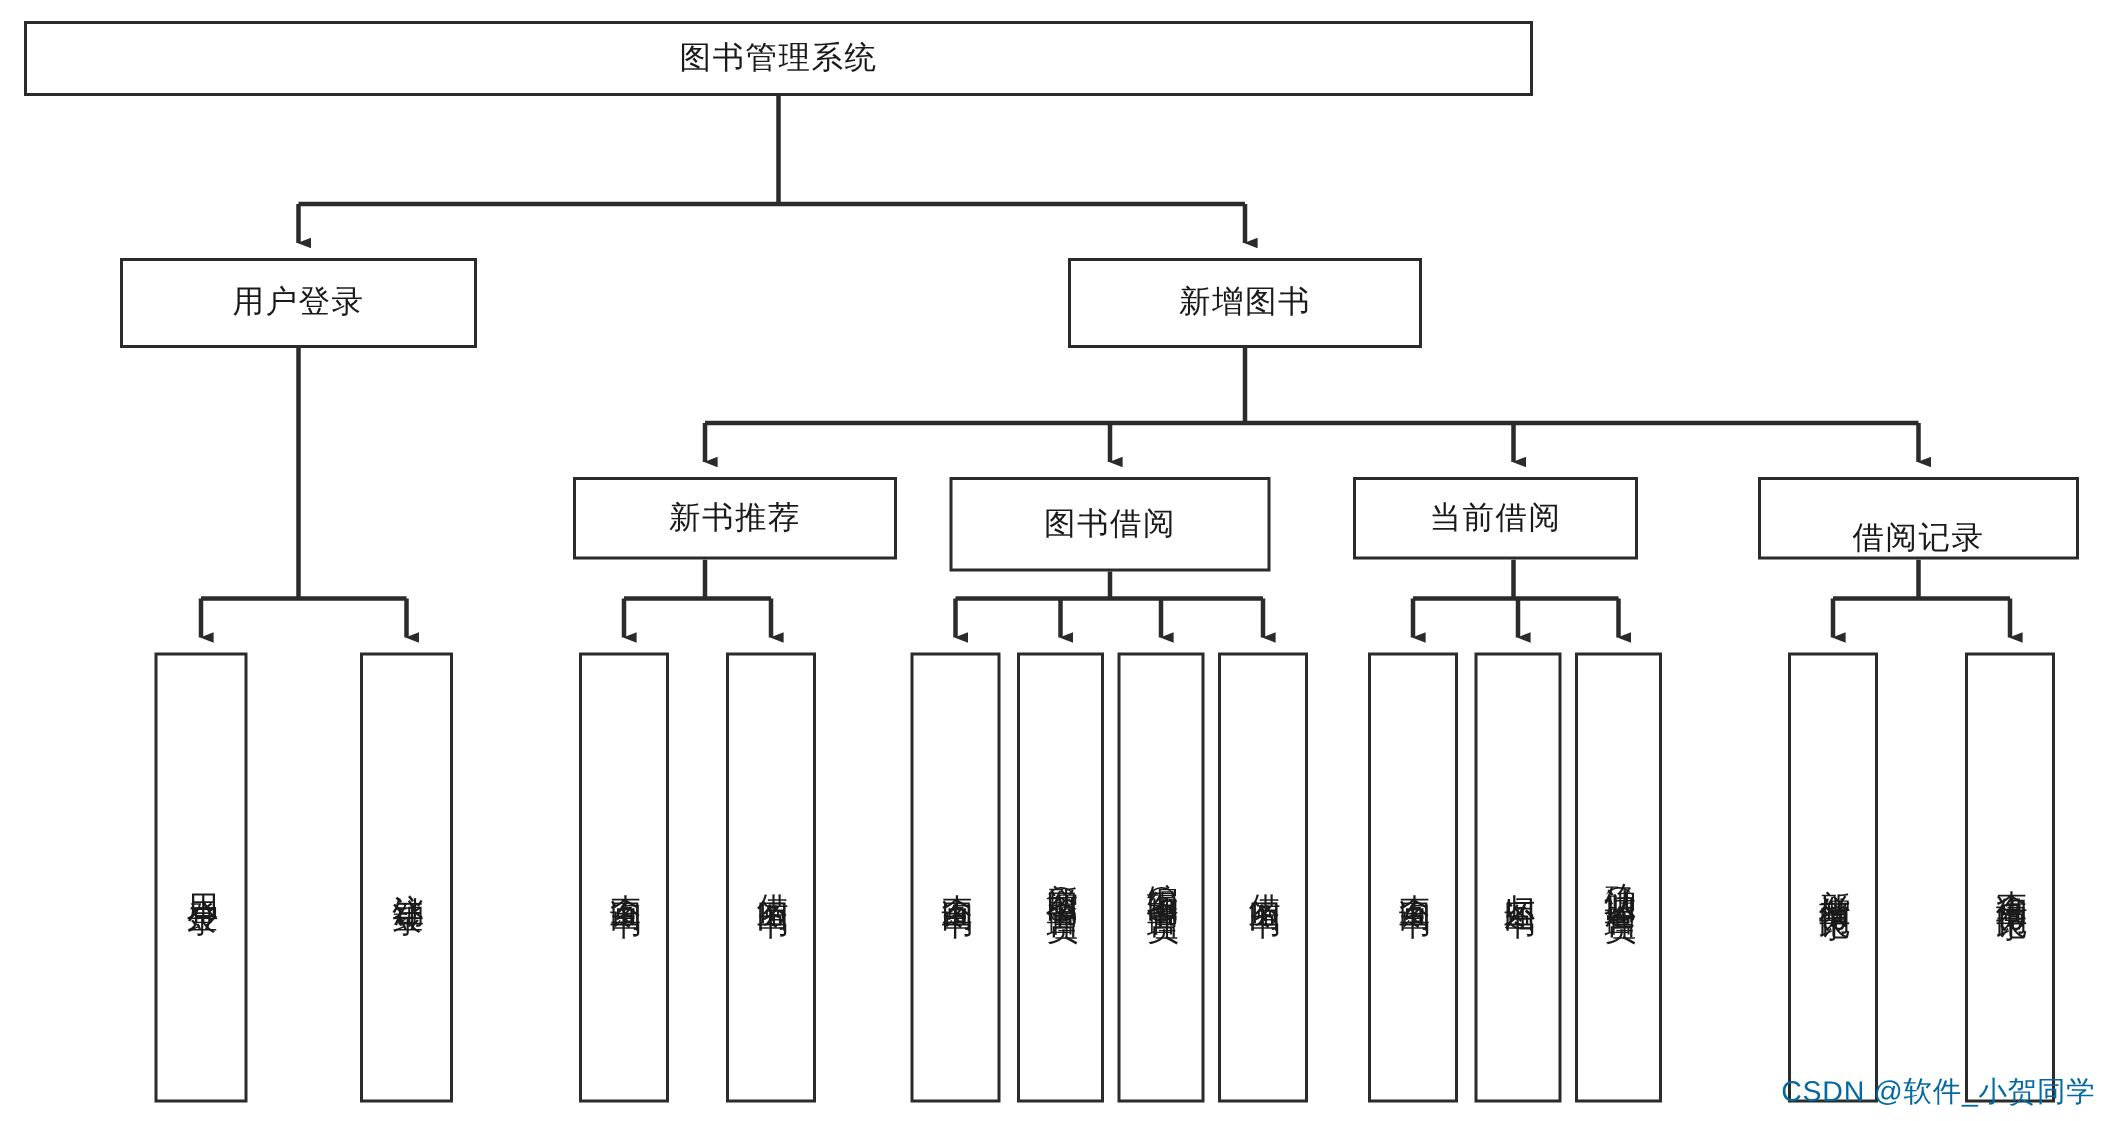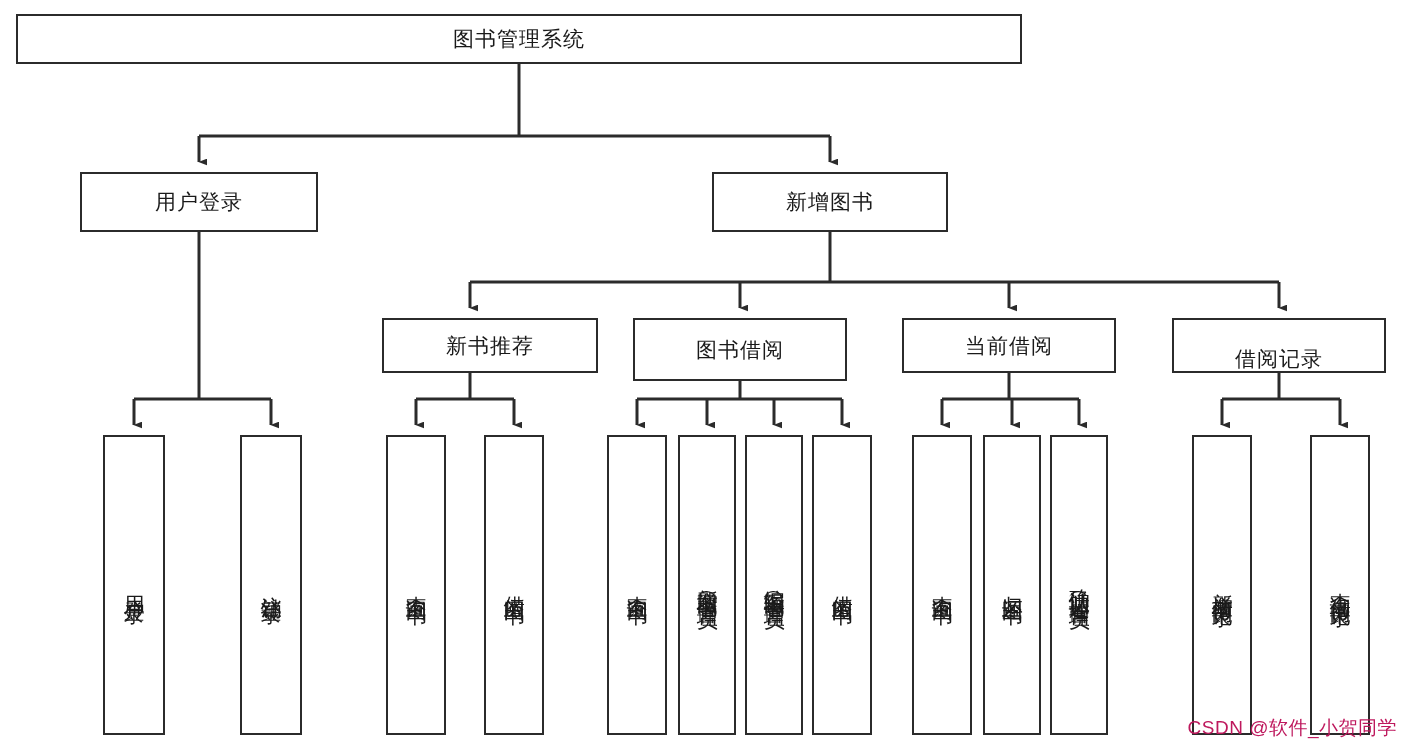--- a/index.html
+++ b/index.html
@@ -59,21 +59,21 @@
   }
   .node-label {
     display: block;
     white-space: nowrap;
   }
   #watermark {
     position: absolute;
     right: 8px;
     bottom: 6px;
     font-size: 19px;
-    color: #be185d;
+    color: #0369a1;
     letter-spacing: 0.5px;
     white-space: nowrap;
     user-select: none;
   }
 </style>
 </head>
 <body>
 
 <div id="diagram-root">
 
@@ -129,21 +129,21 @@
       </div>
       <div class="node horizontal" style="left: 712px; top: 172px; width: 236px; height: 60px;">
         <span class="node-label">新增图书</span>
       </div>
       <div class="node horizontal" style="left: 362px; top: 318px; width: 216px; height: 55px; margin-left: 20px;">
         <span class="node-label">新书推荐</span>
       </div>
       <div class="node horizontal" style="left: 633px; top: 318px; width: 214px; height: 63px;">
         <span class="node-label">图书借阅</span>
       </div>
-      <div class="node horizontal" style="left: 902px; top: 318px; width: 214px; height: 55px;">
+      <div class="node horizontal" style="left: 902px; top: 318px; width: 190px; height: 55px;">
         <span class="node-label">当前借阅</span>
       </div>
       <div class="node horizontal" style="left: 1172px; top: 318px; width: 214px; height: 55px; align-items: flex-end;">
         <span class="node-label">借阅记录</span>
       </div>
       <div class="node vertical" style="left: 103px; top: 435px; width: 62px; height: 300px;">
         <span class="node-label">用户登录</span>
       </div>
       <div class="node vertical" style="left: 240px; top: 435px; width: 62px; height: 300px;">
         <span class="node-label">注销登录</span>

